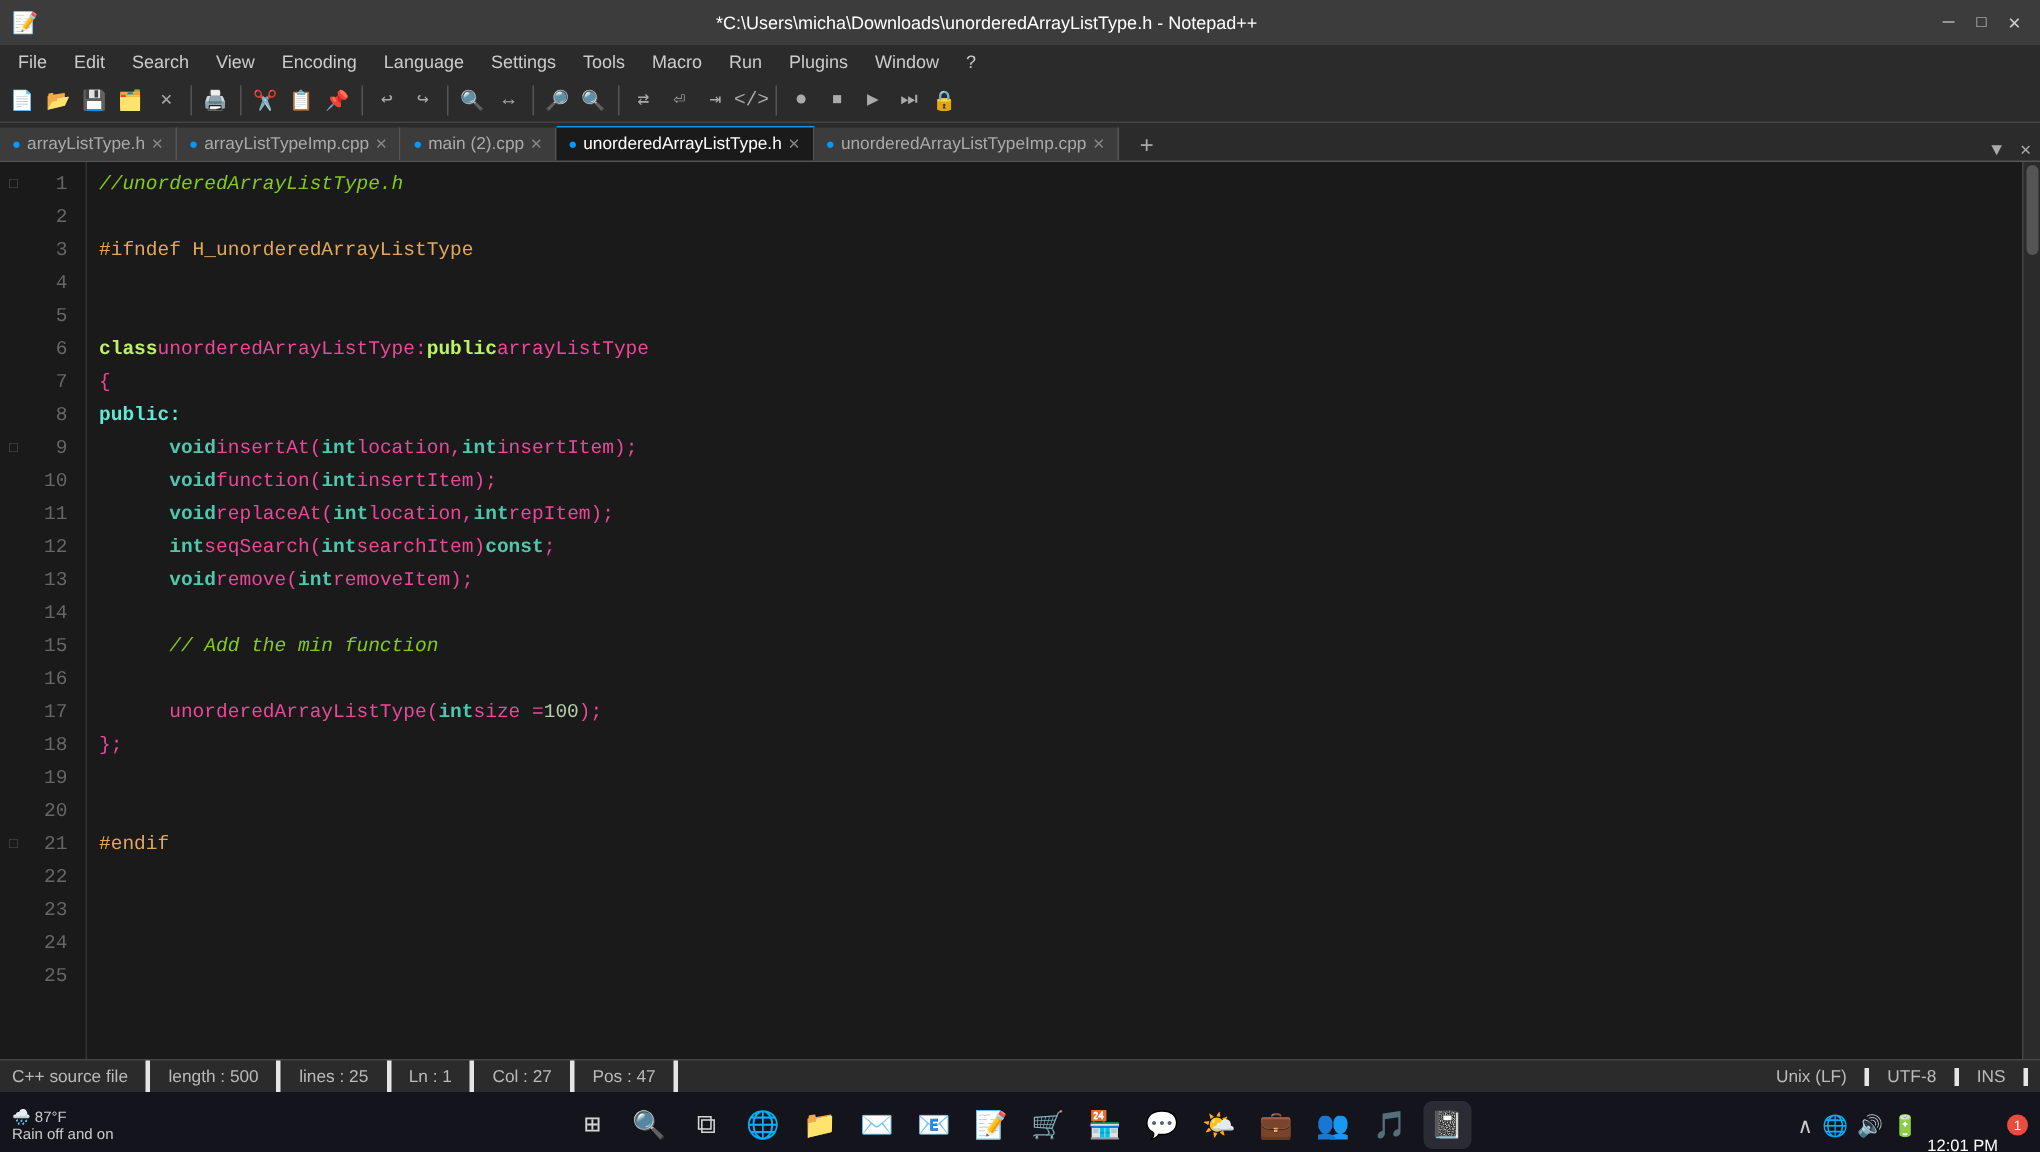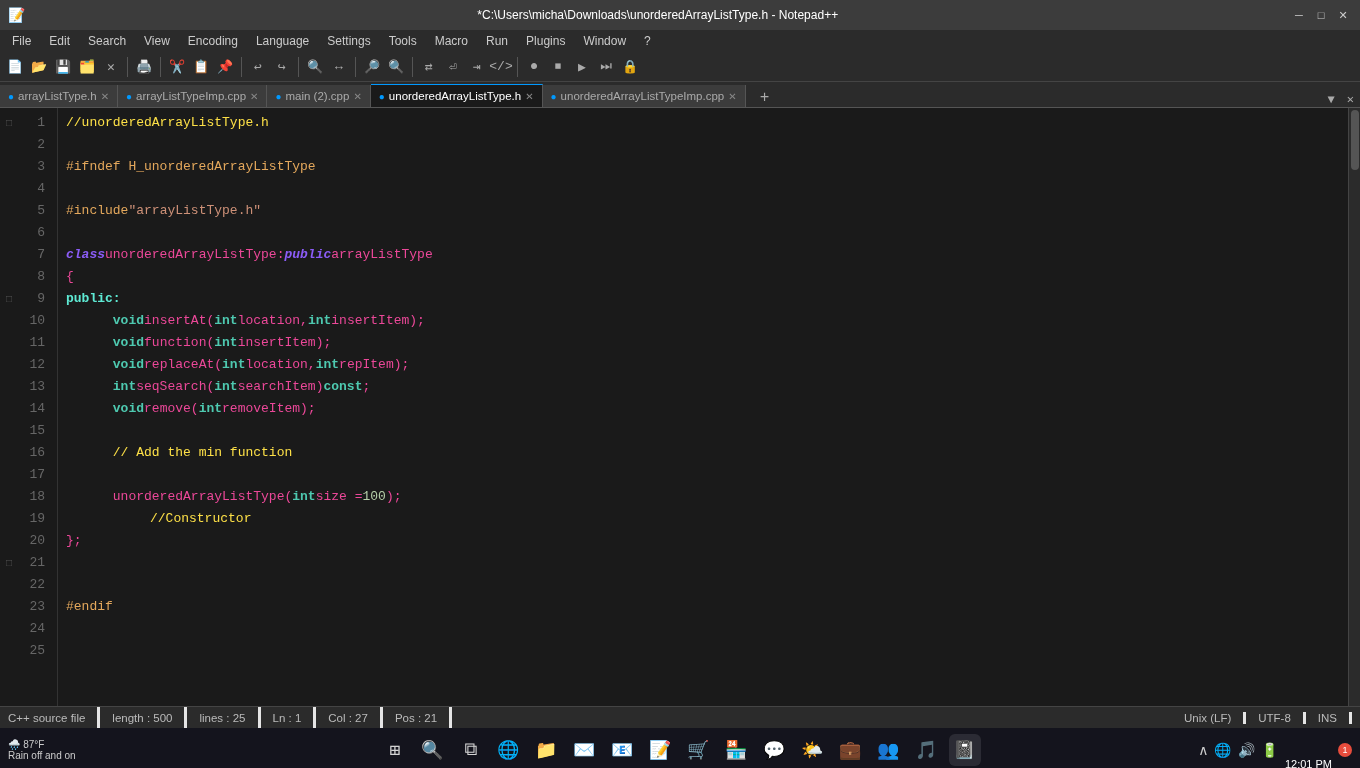--- a/index.html
+++ b/index.html
@@ -125,23 +125,23 @@
       background: #1a1a1a;
     }
     .code-line {
       height: 22px;
       display: flex;
       align-items: center;
       white-space: nowrap;
       font-size: 13px;
     }
     
-    .c-comment { color: #fde047; }
+    .c-comment { color: #84cc16; font-style: italic; }
     .c-preprocessor { color: #e4a85c; }
-    .c-keyword { color: #8b5cf6; font-weight: bold; font-style: italic; }
+    .c-keyword { color: #bef264; font-weight: bold; }
     .c-string { color: #ce9178; }
     .c-number { color: #b5cea8; }
     .c-normal { color: #ec4899; }
     .c-public { color: #5eead4; font-weight: bold; }
     .c-void { color: #4ec9b0; font-weight: bold; }
     .c-int { color: #4ec9b0; font-weight: bold; }
     .c-const { color: #4ec9b0; font-weight: bold; }
     
     #fold-col {
       width: 18px;
@@ -371,24 +371,20 @@
 
     <div class="code-line">&nbsp;</div>
 
     <div class="code-line">
       <span class="c-preprocessor">#ifndef H_unorderedArrayListType</span>
     </div>
 
 
     <div class="code-line">&nbsp;</div>
 
-    <div class="code-line">
-      <span class="c-preprocessor">#include </span>
-        <span class="c-string">"arrayListType.h"</span>
-    </div>
 
     <div class="code-line">&nbsp;</div>
 
     <div class="code-line">
       <span class="c-keyword">class </span>
         <span class="c-normal">unorderedArrayListType: </span>
         <span class="c-keyword">public </span>
         <span class="c-normal">arrayListType</span>
     </div>
 
@@ -457,25 +453,20 @@
 
     <div class="code-line">
       <span class="c-normal">&nbsp;&nbsp;&nbsp;&nbsp;&nbsp;&nbsp;</span>
         <span class="c-normal">unorderedArrayListType(</span>
         <span class="c-int">int </span>
         <span class="c-normal">size = </span>
         <span class="c-number">100</span>
         <span class="c-normal">);</span>
     </div>
 
-    <div class="code-line">
-      <span class="c-normal">&nbsp;&nbsp;&nbsp;&nbsp;&nbsp;&nbsp;&nbsp;&nbsp;&nbsp;&nbsp;</span>
-      <span style="border-left:2px solid #555; padding-left:4px;"></span>
-      <span class="c-comment">//Constructor</span>
-    </div>
 
     <div class="code-line">
       <span class="c-normal">};</span>
     </div>
 
     <div class="code-line">&nbsp;</div>
 
     <div class="code-line">&nbsp;</div>
 
     <div class="code-line">
@@ -489,21 +480,21 @@
     <div id="scroll-thumb"></div>
   </div>
 </div>
 
 <div id="status-bar">
   <span class="status-seg">C++ source file</span>
   <span class="status-seg">length : 500</span>
   <span class="status-seg">lines : 25</span>
   <span class="status-seg">Ln : 1</span>
   <span class="status-seg">Col : 27</span>
-  <span class="status-seg">Pos : 21</span>
+  <span class="status-seg">Pos : 47</span>
   <div class="status-right">
     <span class="status-seg">Unix (LF)</span>
     <span class="status-seg">UTF-8</span>
     <span class="status-seg">INS</span>
   </div>
 </div>
 
 <div id="taskbar">
   <div class="taskbar-weather">
     <span>🌧️ <span>87°F</span></span>

